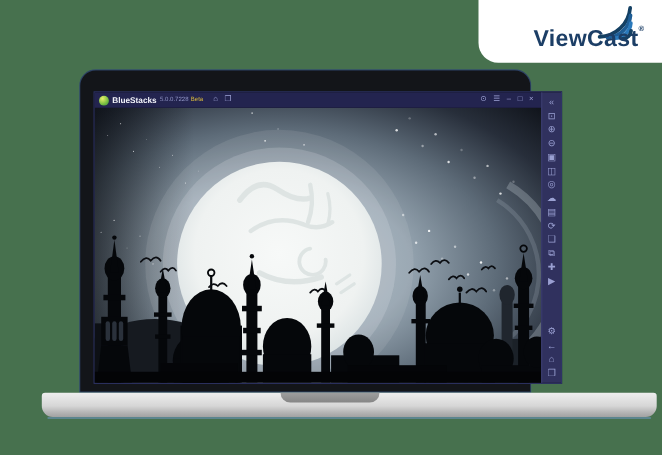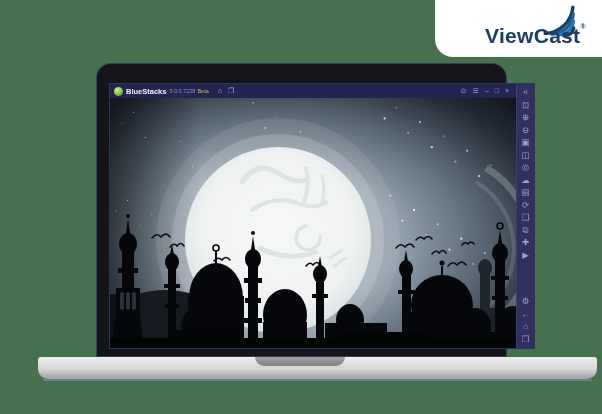--- a/index.html
+++ b/index.html
@@ -8,21 +8,21 @@
 
   
   .vc-card{position:absolute;top:0;right:0;width:167px;height:57px;background:#ffffff;
            border-bottom-left-radius:18px;}
   .vc-text{position:absolute;left:50px;top:24px;font-size:21px;font-weight:bold;
            color:#1c3e66;letter-spacing:.3px;}
   .vc-reg{font-size:7px;vertical-align:top;position:relative;top:-1px;color:#1c3e66;}
   .vc-swoosh{position:absolute;right:8px;top:2px;}
 
   
-  .screen{position:absolute;left:96px;top:63px;width:411px;height:294px;background:#131519;
+  .screen{position:absolute;left:72px;top:63px;width:411px;height:294px;background:#131519;
           border-radius:15px 15px 0 0;border:1px solid rgba(70,110,175,.5);box-sizing:border-box;}
   .base{position:absolute;left:38px;top:357px;width:559px;height:22px;
         background:linear-gradient(#eeeeee,#d6d6d6 55%,#b4b4b4 82%,#a2a2a2);
         border-radius:3px 3px 10px 10px;}
   .base::after{content:"";position:absolute;left:5px;right:5px;bottom:-2px;height:2px;
         background:rgba(110,150,195,.55);border-radius:2px;}
   .notch{position:absolute;left:217px;top:0;width:90px;height:9px;
         background:linear-gradient(#9e9e9e,#858585);border-radius:0 0 9px 9px;}
 
   

